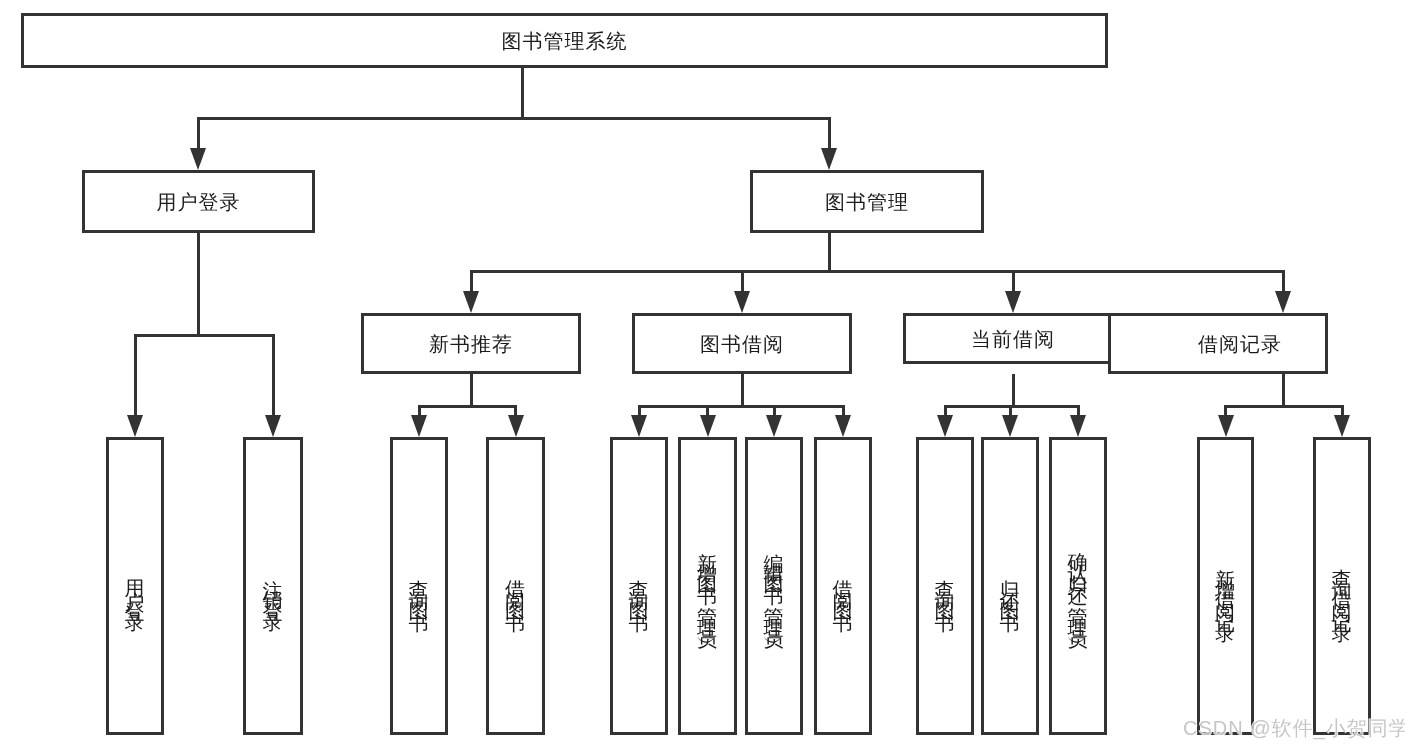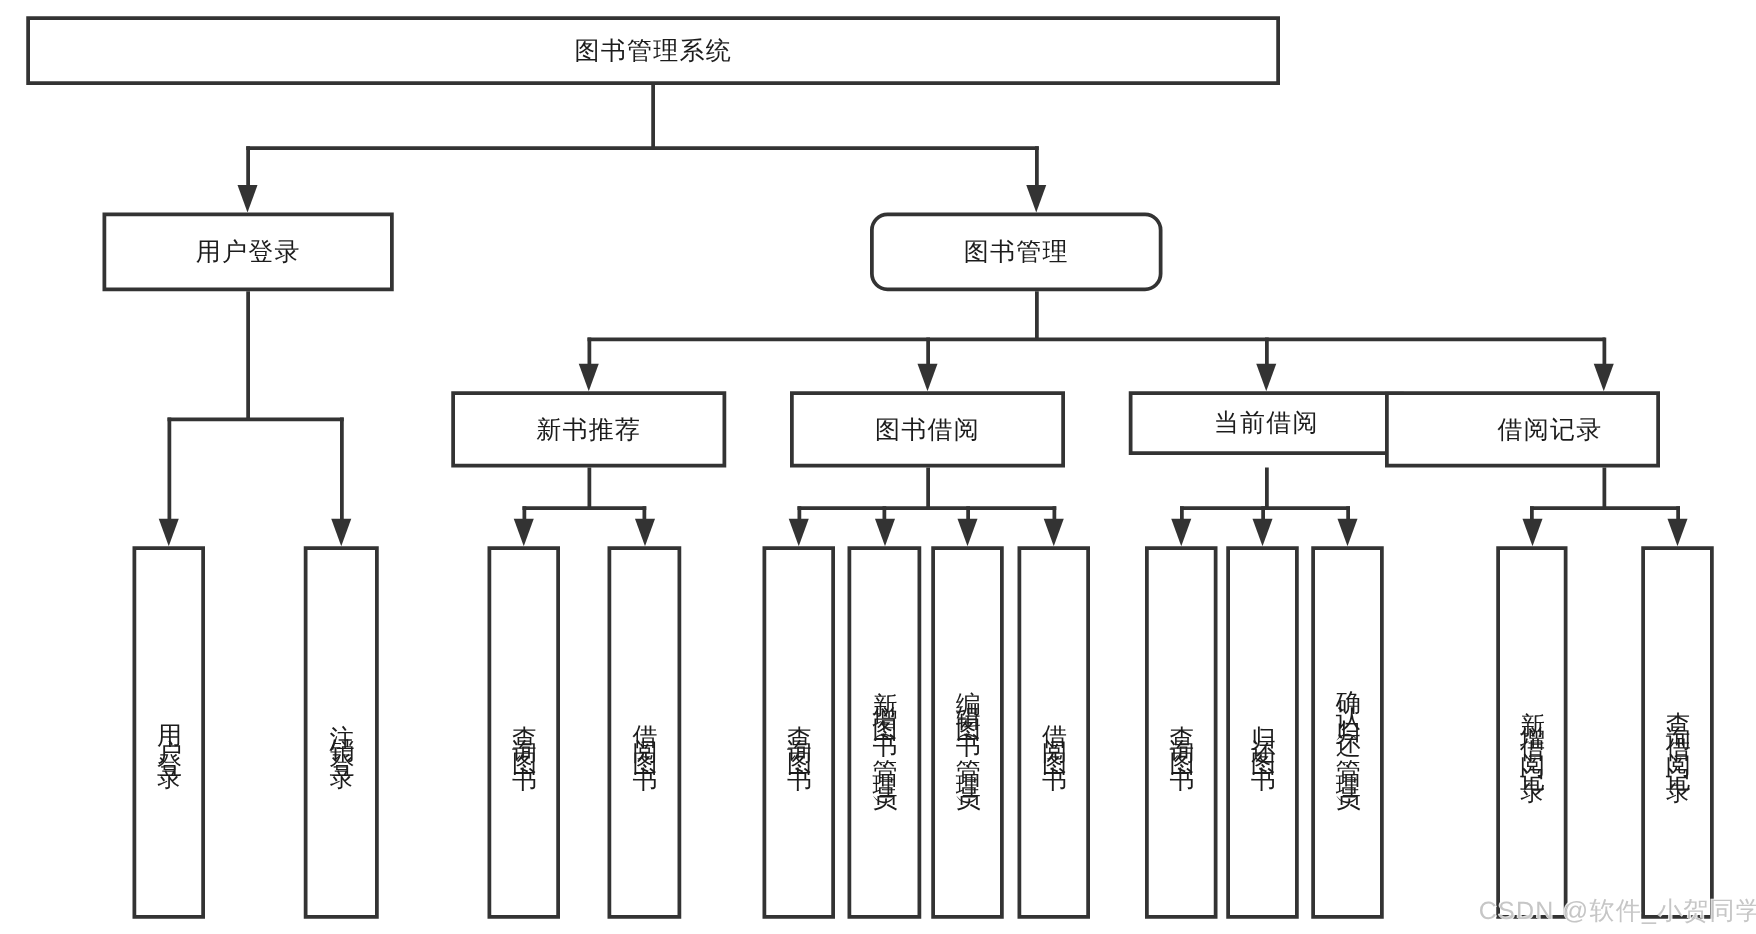--- a/index.html
+++ b/index.html
@@ -34,35 +34,35 @@
     position:absolute;left:1183px;top:715px;font-size:20px;letter-spacing:1px;
     color:var(--wm);white-space:nowrap;z-index:5;
     text-shadow:1px 1px 0 rgba(255,255,255,.85),-1px -1px 0 rgba(255,255,255,.85);
   }
 </style>
 </head>
 <body>
 
 <div class="stage">
 
-  <div class="box" style="left:21px;top:13px;width:1003px;height:55px;">
+  <div class="box" style="left:21px;top:13px;width:1087px;height:55px;">
     <span>图书管理系统</span>
   </div>
 
   <div class="vl" style="left:521px;top:68px;height:50px;"></div>
   <div class="hl" style="left:197px;top:117px;width:634px;"></div>
   <div class="vl" style="left:197px;top:117px;height:33px;"></div>
   <div class="ar" style="left:190px;top:148px;"></div>
   <div class="vl" style="left:828px;top:117px;height:33px;"></div>
   <div class="ar" style="left:821px;top:148px;"></div>
 
   <div class="box" style="left:82px;top:170px;width:233px;height:63px;">
     <span>用户登录</span>
   </div>
-  <div class="box" style="left:696px;top:170px;width:234px;height:63px;border-radius:14px;">
+  <div class="box" style="left:750px;top:170px;width:234px;height:63px;">
     <span>图书管理</span>
   </div>
 
   <div class="vl" style="left:197px;top:233px;height:103px;"></div>
   <div class="hl" style="left:134px;top:334px;width:141px;"></div>
   <div class="vl" style="left:134px;top:334px;height:82px;"></div>
   <div class="ar" style="left:127px;top:415px;"></div>
   <div class="vl" style="left:272px;top:334px;height:82px;"></div>
   <div class="ar" style="left:265px;top:415px;"></div>
 

